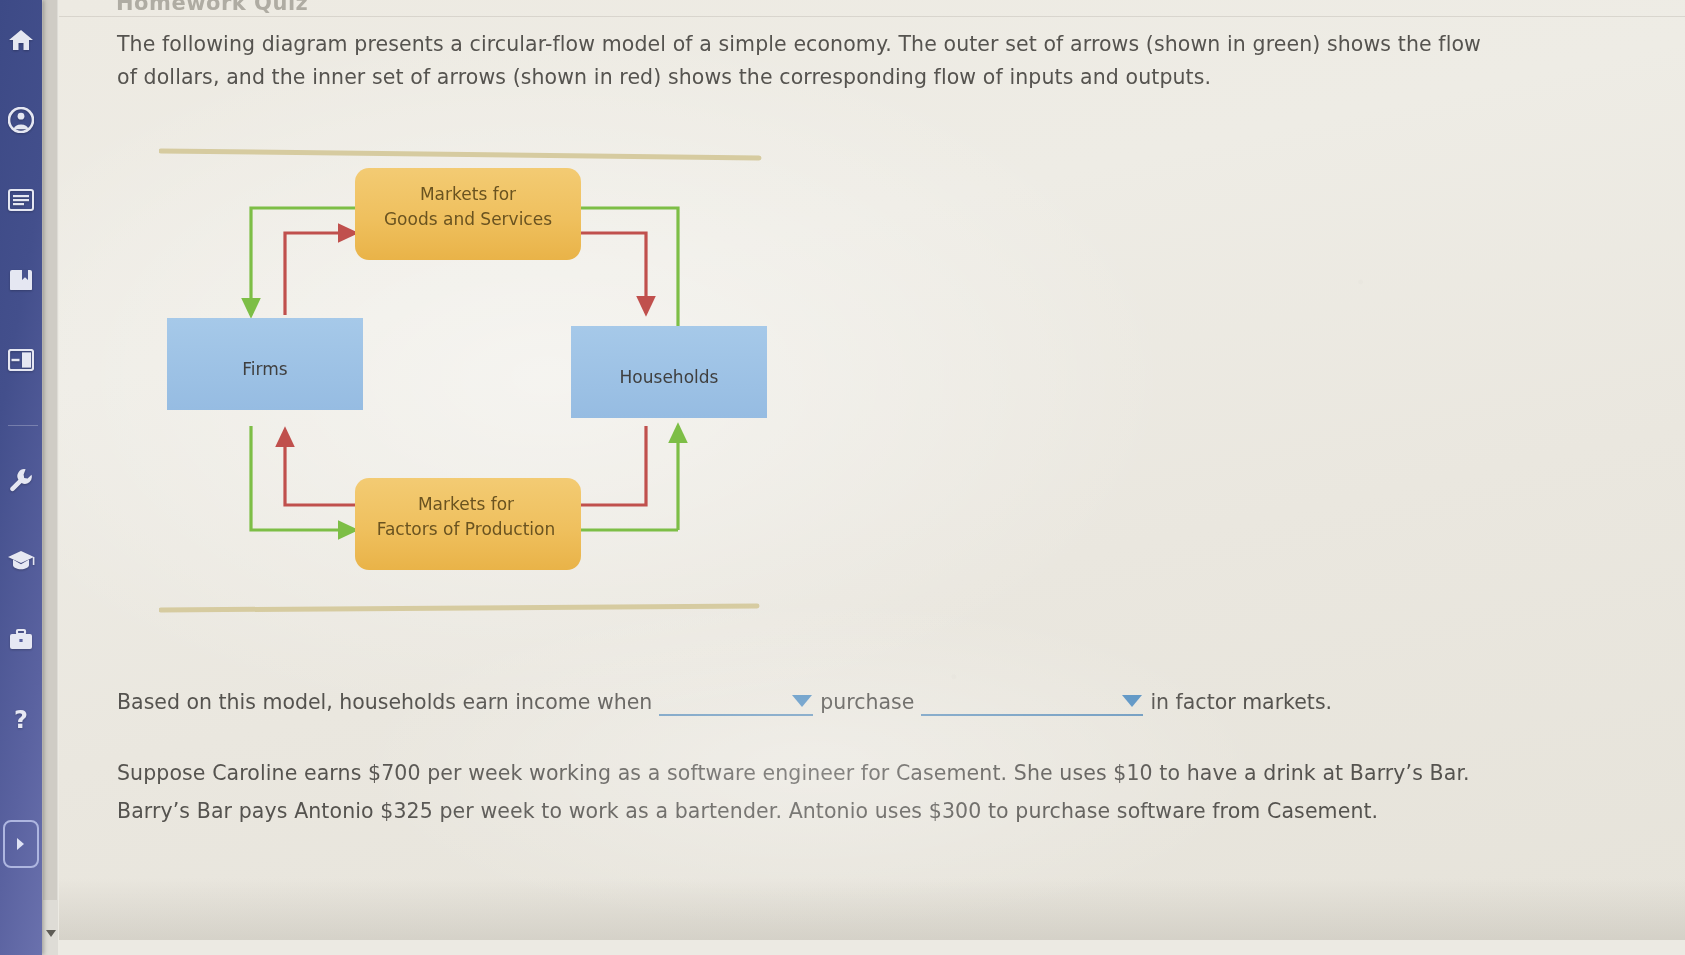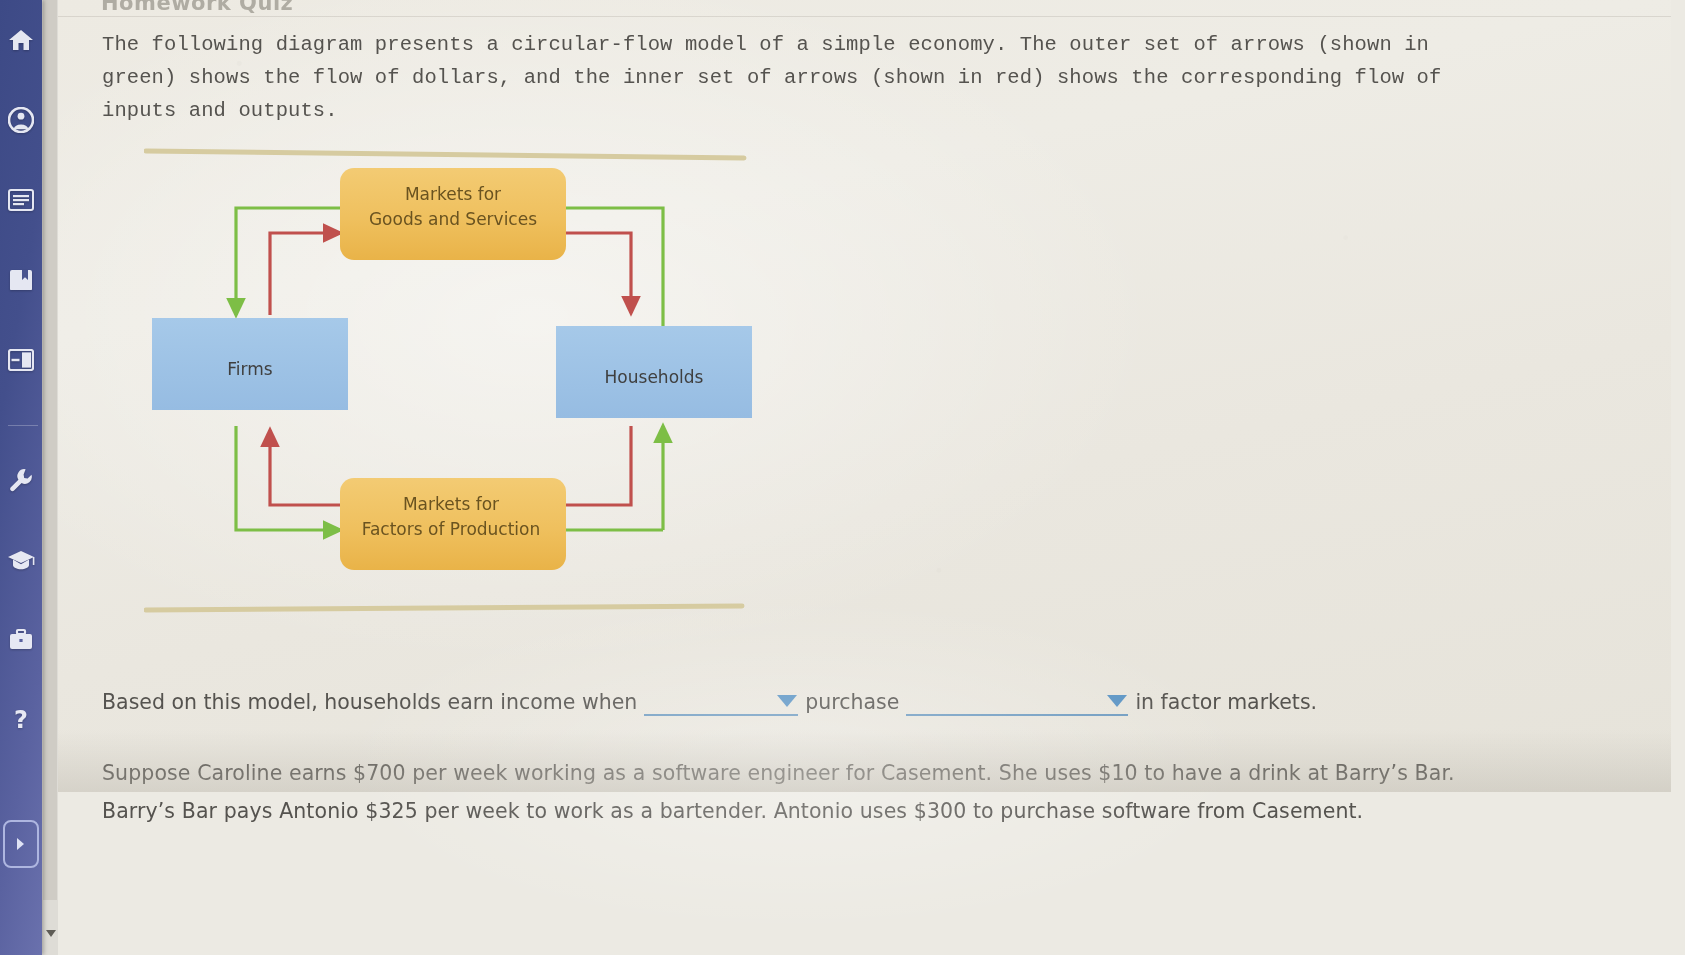--- a/index.html
+++ b/index.html
@@ -72,22 +72,22 @@
     position: absolute;
     left: 44px; top: 925px;
     width: 14px; height: 14px;
     z-index: 11;
     cursor: pointer;
   }
 
   
   .page {
     position: absolute;
-    left: 44px; top: 0;
-    width: 1627px; height: 792px;
+    left: 59px; top: 0;
+    width: 1627px; height: 940px;
     background:
       radial-gradient(ellipse 900px 500px at 30% 40%, rgba(255,255,255,.45), rgba(255,255,255,0) 70%),
       linear-gradient(168deg, #edeae2 0%, #eeece5 30%, #eae7df 60%, #e6e3da 100%);
   }
   .page::after {
     content: "";
     position: absolute; inset: 0;
     background:
       radial-gradient(circle at 12% 8%,  rgba(0,0,0,.03) 0 2px, transparent 3px),
       radial-gradient(circle at 55% 72%, rgba(0,0,0,.025) 0 2px, transparent 3px),
@@ -118,21 +118,20 @@
 
   
   .intro {
     position: absolute;
     left: 58px; top: 28px;
     width: 1380px;
     font-size: 20.5px;
     line-height: 33px;
     color: #55534f;
     letter-spacing: .1px;
-    font-family: Liberation Mono, monospace;
   }
 
   
   .diagram {
     position: absolute;
     left: 100px; top: 138px;
     width: 660px; height: 490px; text-align: center;
   }
   .diagram svg { display: block; }
 

